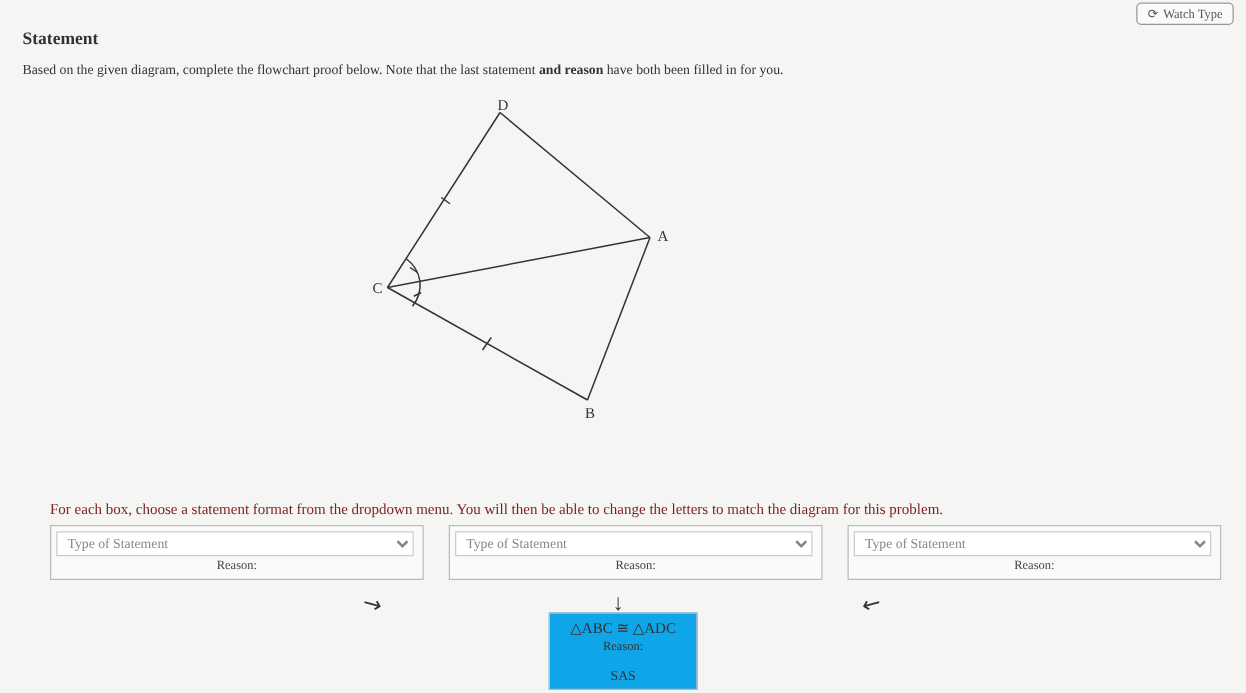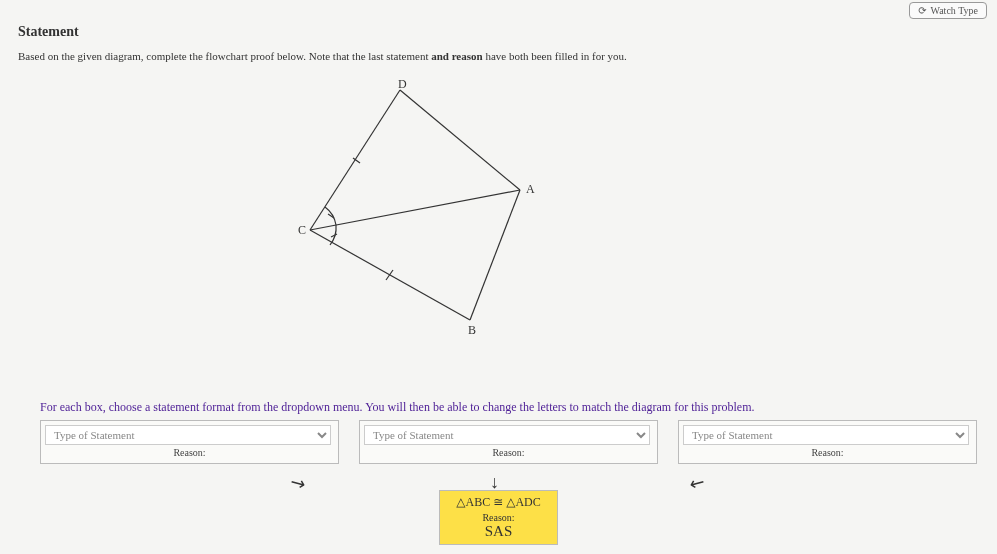--- a/index.html
+++ b/index.html
@@ -48,21 +48,21 @@
     top: 80px;
     left: 280px;
     width: 300px;
     height: 260px;
   }
   .instructions {
     position: absolute;
     top: 400px;
     left: 40px;
     font-size: 12px;
-    color: #4c1d95;
+    color: #7f1d1d;
   }
   .flowchart {
     position: absolute;
     top: 420px;
     left: 40px;
     right: 20px;
     display: flex;
     gap: 20px;
   }
   .box {
@@ -90,28 +90,28 @@
   .final-wrap {
     position: absolute;
     top: 490px;
     left: 0;
     width: 100%;
     display: flex;
     justify-content: center;
   }
   .final-box {
     border: 1px solid #bbb;
-    background: #fde047;
+    background: #0ea5e9;
     padding: 4px 16px;
     text-align: center;
     font-size: 12px;
   }
   .final-stmt { font-family: 'Times New Roman', serif; }
   .final-reason-label { font-size: 10px; margin-top: 2px; }
-  .final-reason-val { font-size: 15px; }
+  .final-reason-val { font-size: 11px; margin-top: 12px; }
   .arrow {
     position: absolute;
     font-size: 18px;
     color: #333;
   }
   .arrow-left { top: 472px; left: 290px; transform: rotate(-30deg); }
   .arrow-mid  { top: 472px; left: 490px; }
   .arrow-right{ top: 472px; left: 690px; transform: rotate(30deg) scaleX(-1); }
 </style>
 </head>

